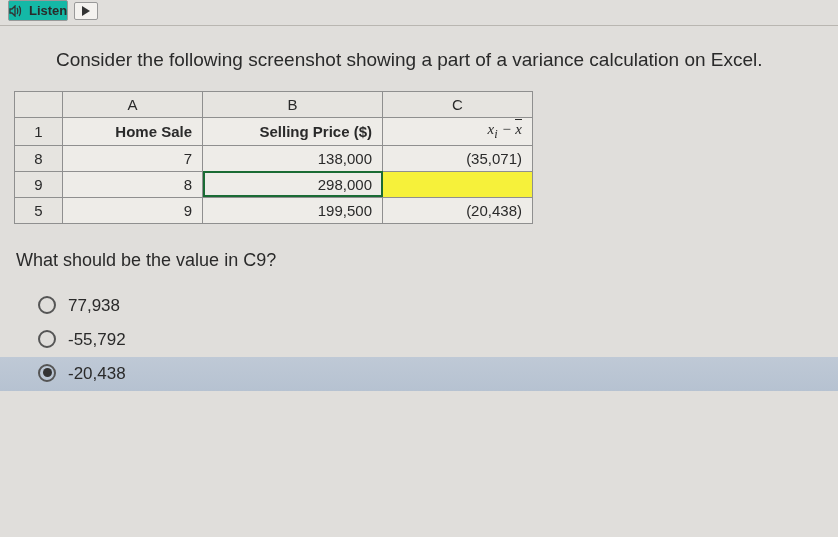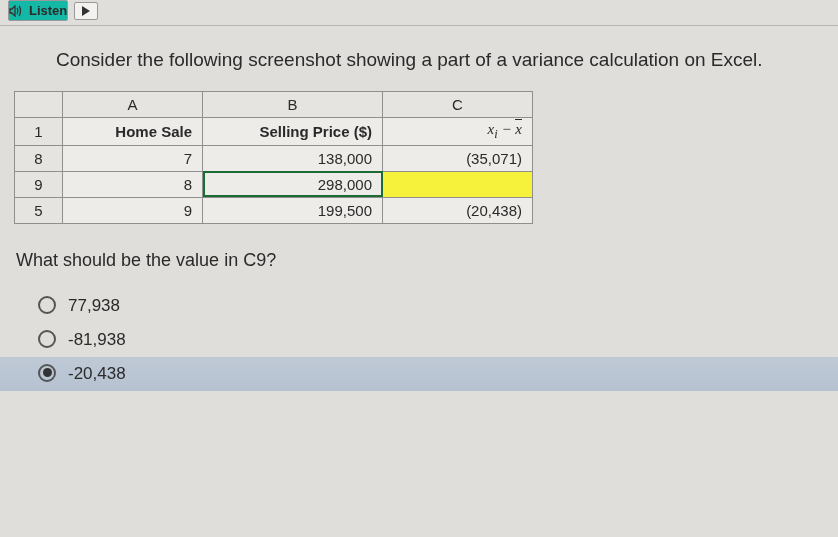--- a/index.html
+++ b/index.html
@@ -178,19 +178,19 @@
 
 <div class="q2">What should be the value in C9?</div>
 
 <div class="options">
   <div class="opt">
     <span class="radio"></span>
     <span>77,938</span>
   </div>
   <div class="opt">
     <span class="radio"></span>
-    <span>-81,938</span>
+    <span>-55,792</span>
   </div>
   <div class="opt selected-row">
     <span class="radio checked"></span>
     <span>-20,438</span>
   </div>
 </div>
 
 </body></html>

